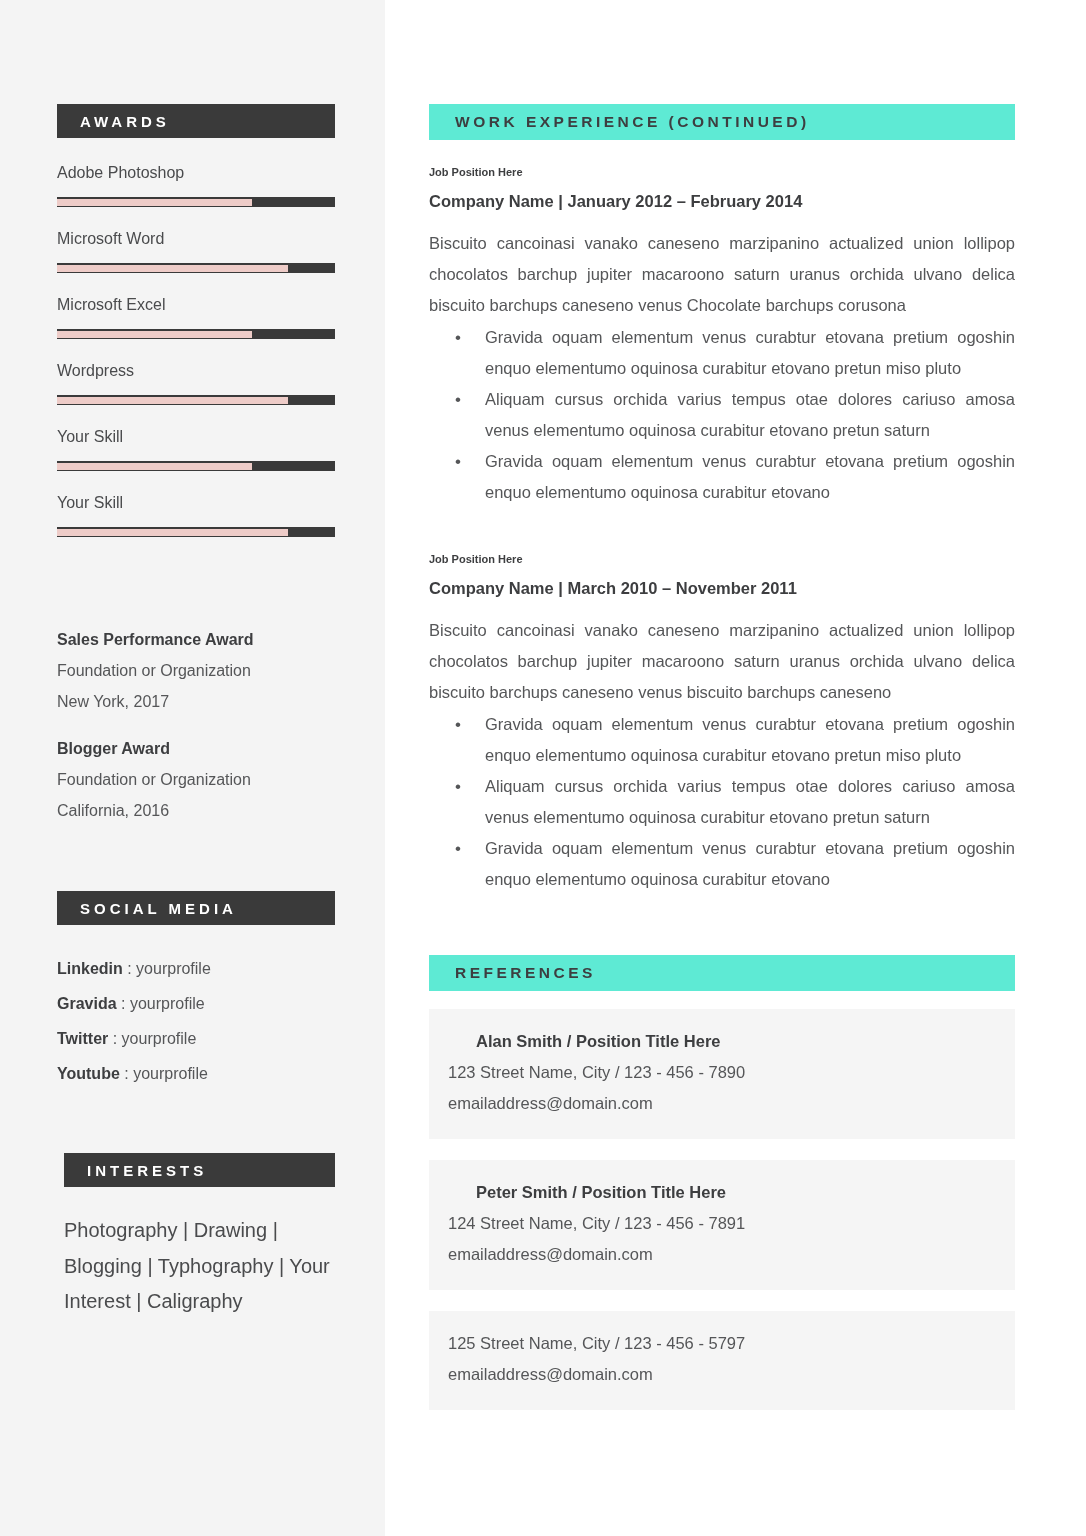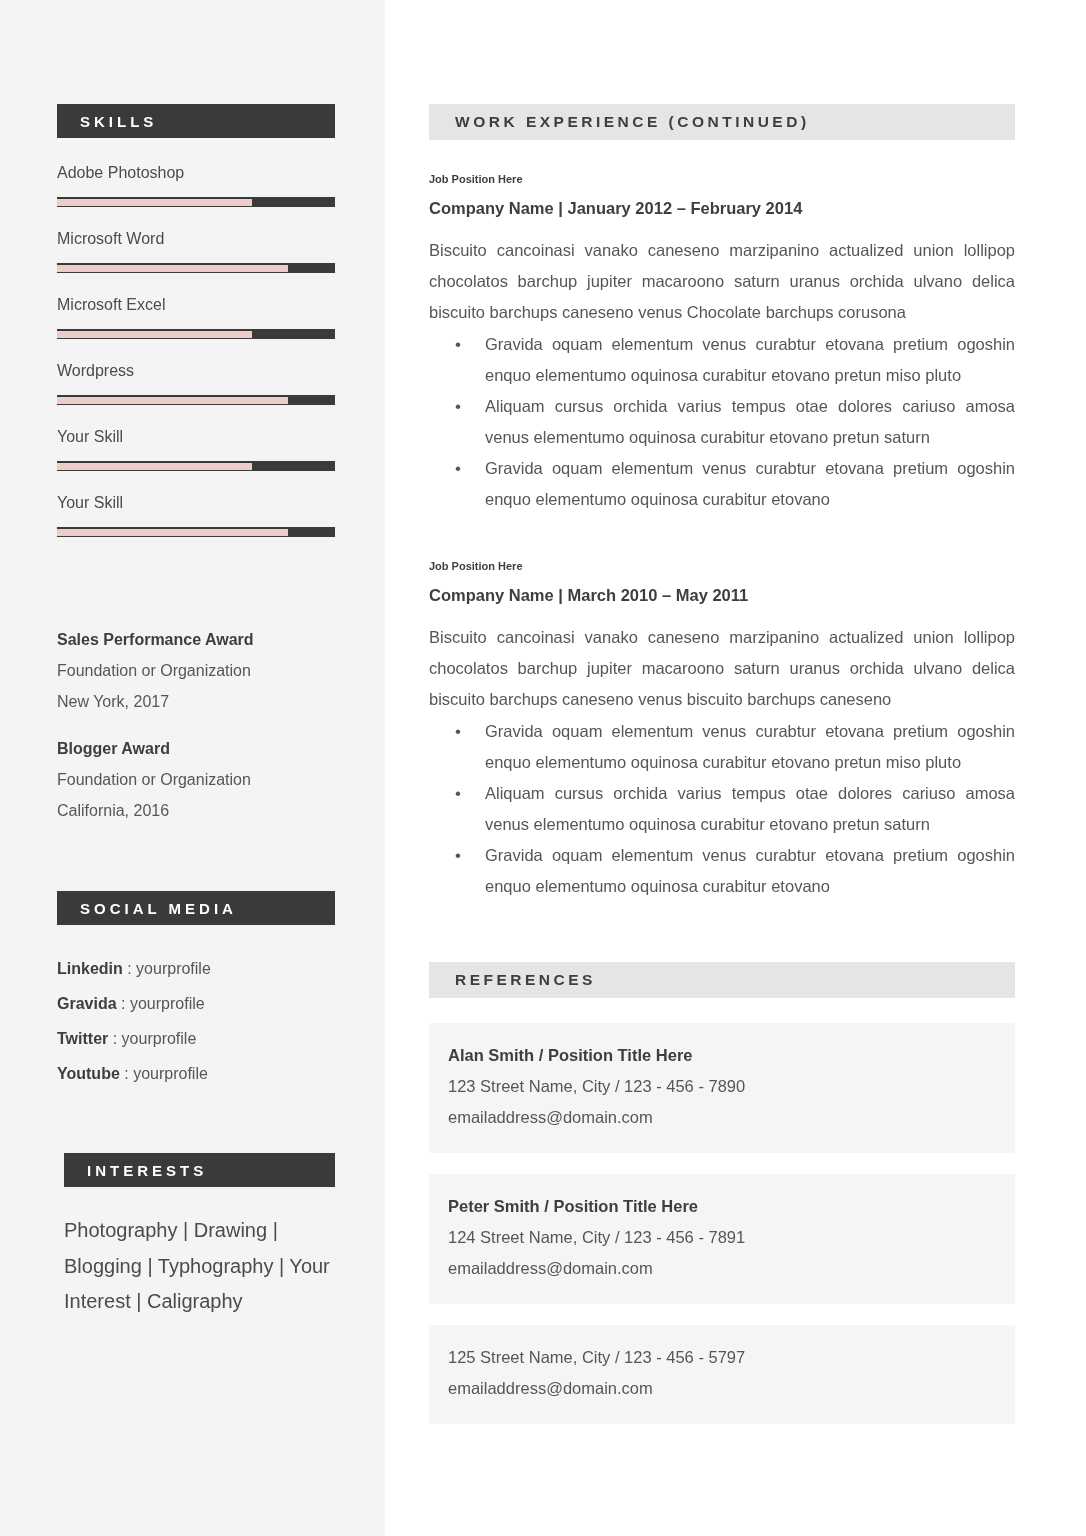--- a/index.html
+++ b/index.html
@@ -43,25 +43,25 @@
   .award-name { font-weight: bold; color: #3d3e40; }
   .section-social { margin-top: 65px; }
   .social-item { font-size: 16px; line-height: 35px; }
   .social-item b { color: #3d3e40; }
   .section-interests { margin-top: 62px; margin-left: 7px; }
   .interests-text { font-size: 20px; line-height: 35.5px; color: #4a4b4d; }
 
   
   .main { flex: 1; padding: 104px 71px 40px 44px; }
   .main-header {
-    background: #e5e5e5; color: #3d3e40;
+    background: #5eead4; color: #3d3e40;
     font-size: 15.5px; font-weight: bold;
     letter-spacing: 3.5px;
     padding: 9px 0 9px 26px;
-    margin-bottom: 25px;
+    margin-bottom: 18px;
   }
   .job { margin-bottom: 37px; }
   .job-position { font-size: 11px; font-weight: bold; color: #3d3e40; line-height: 29px; }
   .job-company { font-size: 16.5px; font-weight: bold; color: #3d3e40; line-height: 29px; margin-bottom: 12px; }
   .job-summary {
     font-size: 16.5px; line-height: 31px; color: #555658;
     text-align: justify; margin-bottom: 1px;
   }
   .job-bullets { list-style: none; }
   .job-bullets li {
@@ -72,32 +72,32 @@
     content: "\2022";
     position: absolute; left: 26px; top: 0;
     font-size: 17px;
   }
   .section-references { margin-top: 60px; }
   .ref-card {
     background: #f5f5f5;
     padding: 17px 20px 20px 19px;
     margin-bottom: 21px;
   }
-  .ref-name { font-size: 16.5px; font-weight: bold; color: #3d3e40; line-height: 31px; }
+  .ref-name { font-size: 16.5px; font-weight: bold; color: #3d3e40; line-height: 31px; margin-left: 28px; }
   .ref-line { font-size: 16.5px; color: #555658; line-height: 31px; }
 </style>
 </head>
 <body>
 
 <div class="page">
 
   <aside class="sidebar">
 
     <section>
-      <div class="side-header">SKILLS</div>
+      <div class="side-header">AWARDS</div>
 
       <div class="skill">
         <div class="skill-label">Adobe Photoshop</div>
         <div class="skill-bar">
             <div class="skill-fill" style="width: 70%;"></div>
           </div>
       </div>
       <div class="skill">
         <div class="skill-label">Microsoft Word</div>
         <div class="skill-bar">
@@ -169,21 +169,21 @@
         <p class="job-summary">Biscuito cancoinasi vanako caneseno marzipanino actualized union lollipop chocolatos barchup jupiter macaroono saturn uranus  orchida ulvano delica biscuito barchups caneseno venus Chocolate barchups corusona</p>
         <ul class="job-bullets">
           <li>Gravida oquam elementum venus curabtur etovana pretium ogoshin enquo elementumo oquinosa curabitur etovano pretun miso pluto</li>
           <li>Aliquam cursus orchida varius tempus otae dolores cariuso amosa venus elementumo oquinosa curabitur etovano pretun saturn</li>
           <li>Gravida oquam elementum venus curabtur etovana pretium ogoshin enquo elementumo oquinosa curabitur etovano</li>
         </ul>
       </div>
 
       <div class="job">
         <div class="job-position">Job Position Here</div>
-        <div class="job-company"><span>Company Name</span><span>  |  </span><span>March 2010 – May 2011</span></div>
+        <div class="job-company"><span>Company Name</span><span>  |  </span><span>March 2010 – November 2011</span></div>
         <p class="job-summary">Biscuito cancoinasi vanako caneseno marzipanino actualized union lollipop chocolatos barchup jupiter macaroono saturn uranus  orchida ulvano delica biscuito barchups caneseno venus biscuito barchups caneseno</p>
         <ul class="job-bullets">
           <li>Gravida oquam elementum venus curabtur etovana pretium ogoshin enquo elementumo oquinosa curabitur etovano pretun miso pluto</li>
           <li>Aliquam cursus orchida varius tempus otae dolores cariuso amosa venus elementumo oquinosa curabitur etovano pretun saturn</li>
           <li>Gravida oquam elementum venus curabtur etovana pretium ogoshin enquo elementumo oquinosa curabitur etovano</li>
         </ul>
       </div>
     </section>
 
     <section class="section-references">

